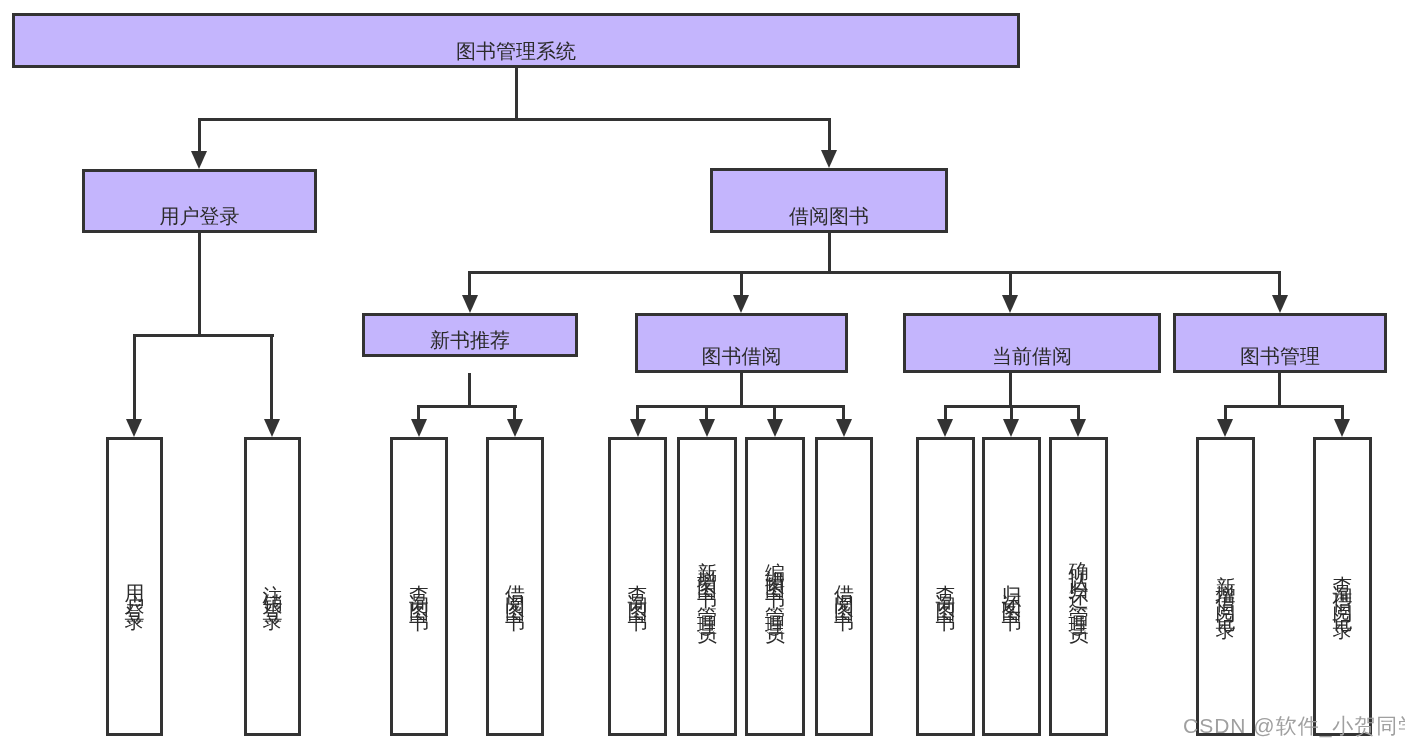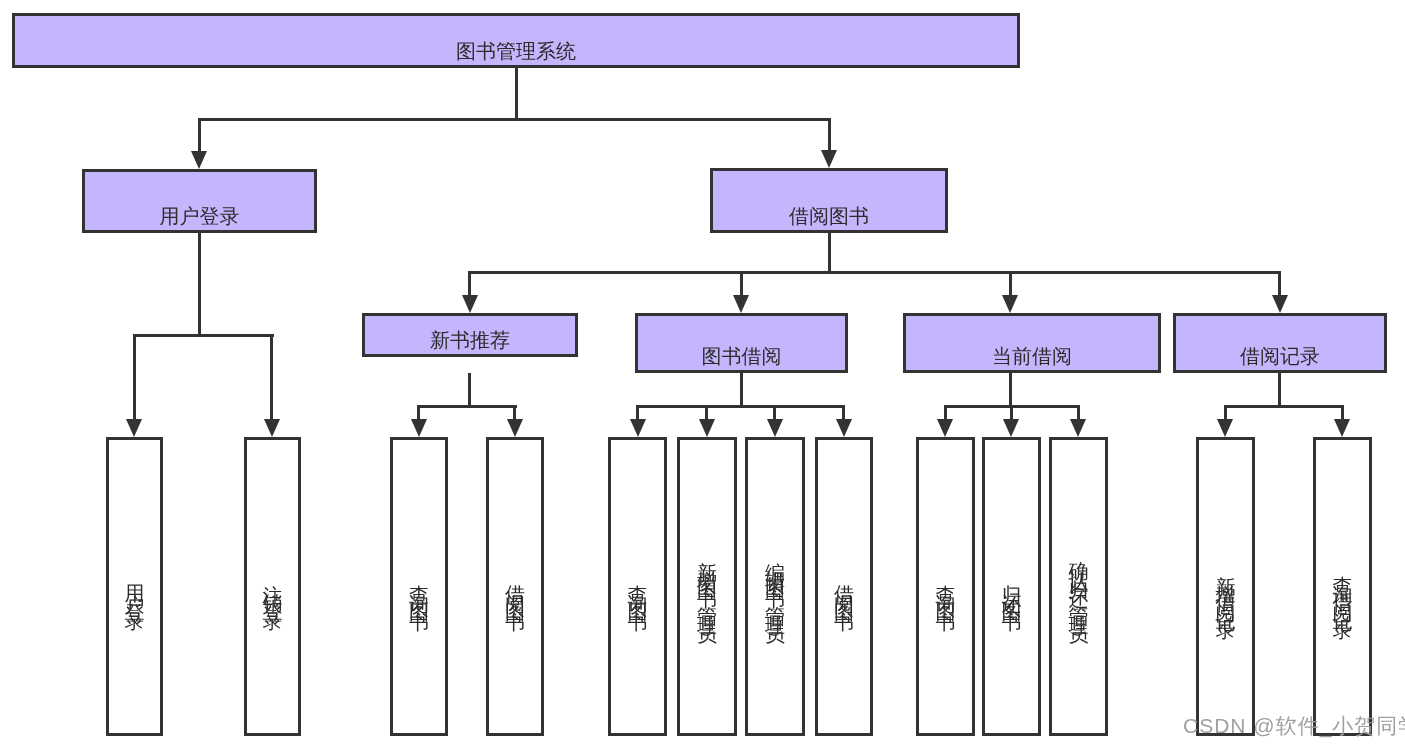--- a/index.html
+++ b/index.html
@@ -105,21 +105,21 @@
   <div class="box" style="left:362px;top:313px;width:216px;height:44px">
     <span>新书推荐</span>
   </div>
   <div class="box" style="left:635px;top:313px;width:213px;height:60px">
     <span>图书借阅</span>
   </div>
   <div class="box" style="left:903px;top:313px;width:258px;height:60px">
     <span>当前借阅</span>
   </div>
   <div class="box" style="left:1173px;top:313px;width:214px;height:60px">
-    <span>借阅记录</span>
+    <span>图书管理</span>
   </div>
 
   <div class="vl" style="left:468px;top:373px;height:34px"></div>
   <div class="hl" style="left:417px;top:405px;width:100px"></div>
   <div class="vl" style="left:417px;top:405px;height:17px"></div>
   <div class="tri" style="left:411px;top:419px"></div>
   <div class="vl" style="left:513px;top:405px;height:17px"></div>
   <div class="tri" style="left:507px;top:419px"></div>
 
   <div class="vl" style="left:740px;top:373px;height:34px"></div>

